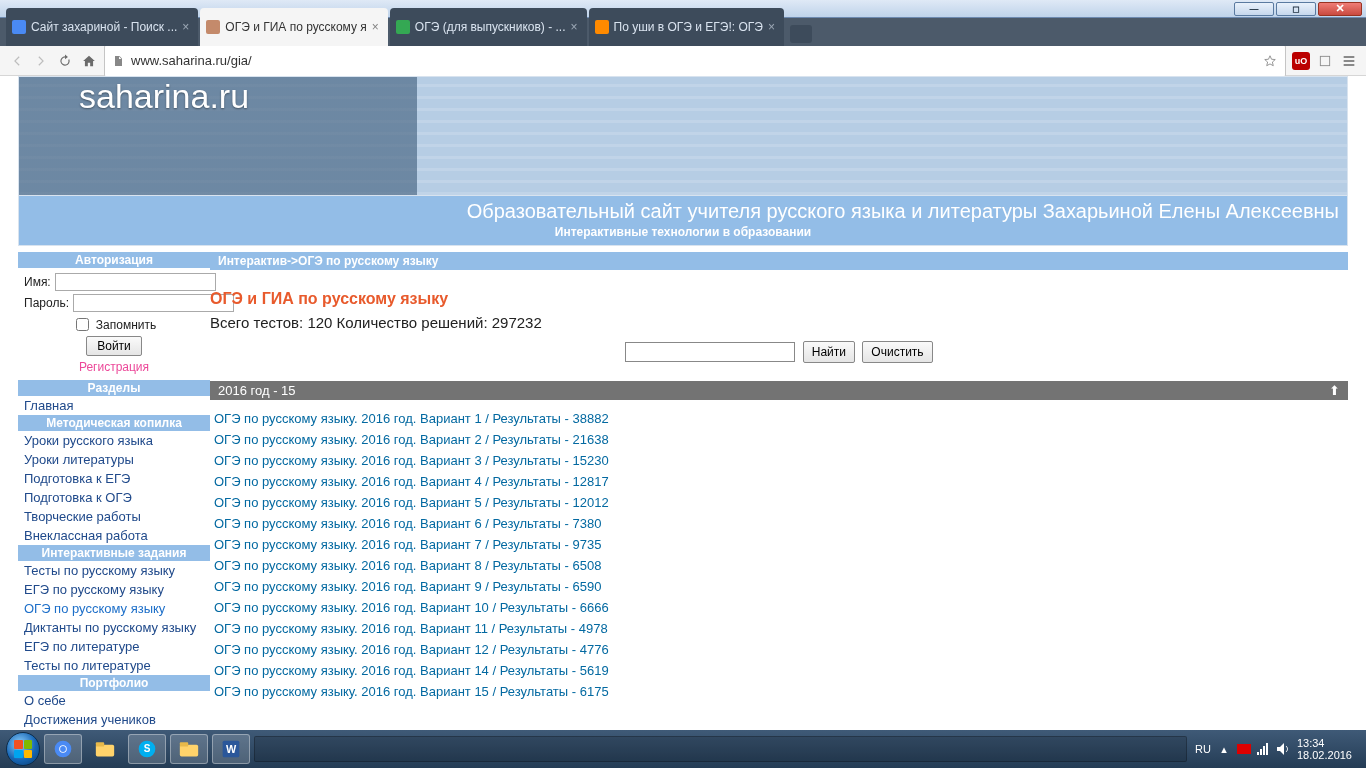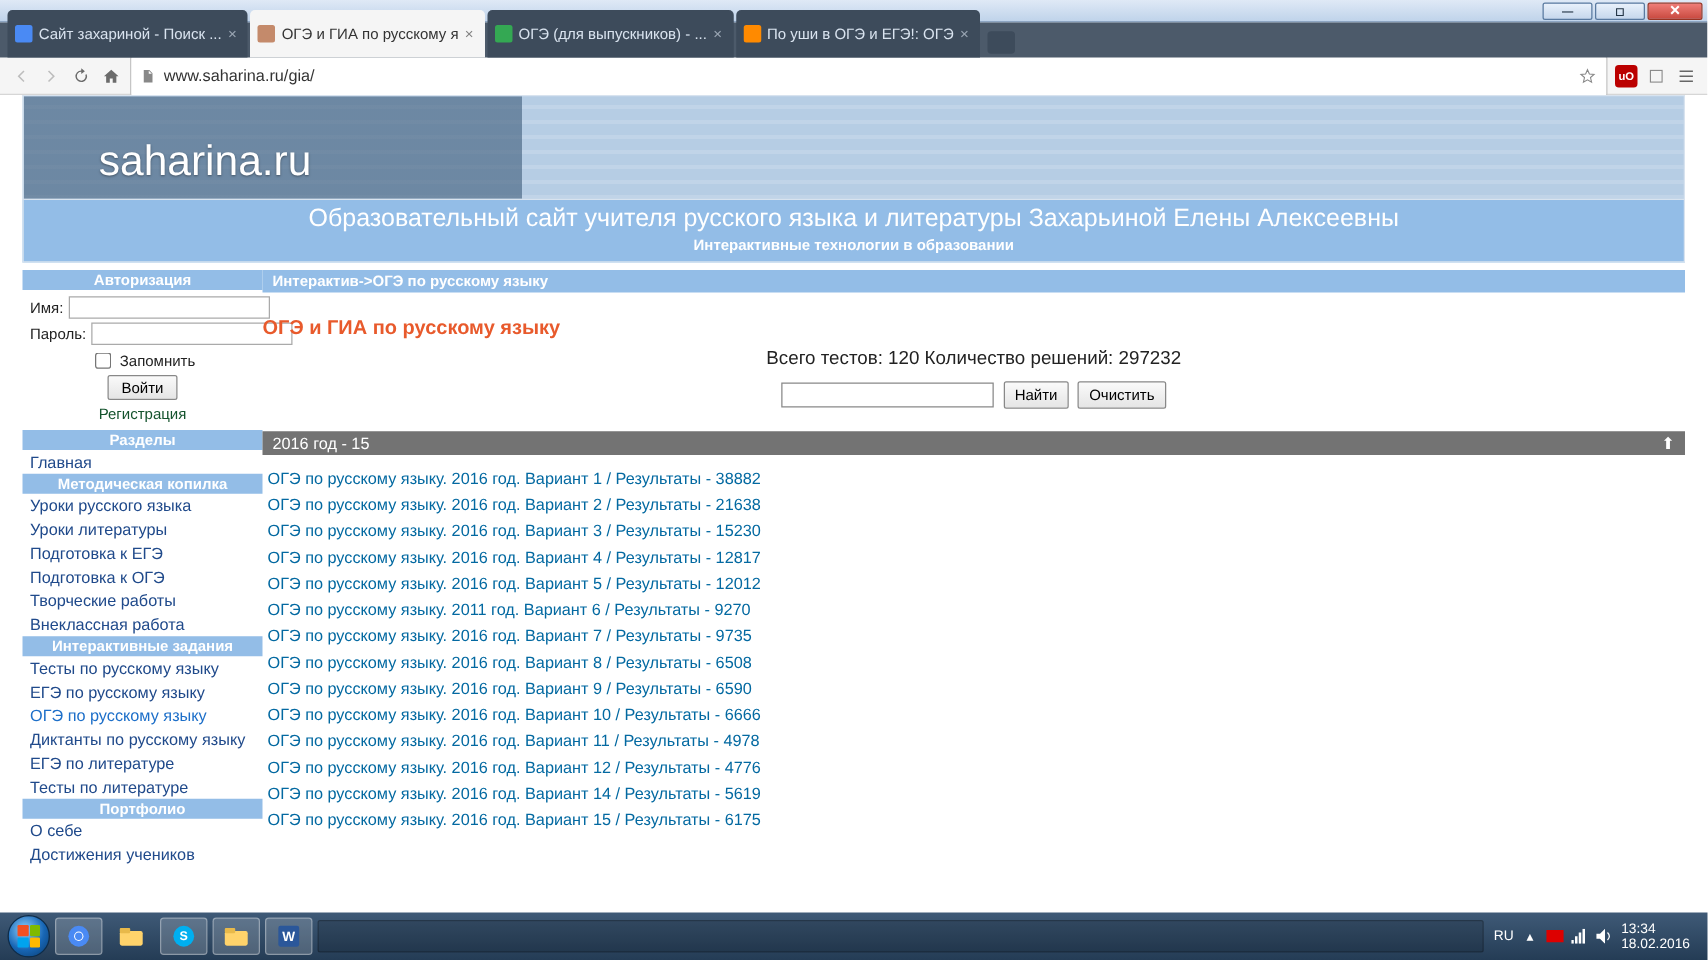--- a/index.html
+++ b/index.html
@@ -28,53 +28,53 @@
   .tool-icn.disabled { opacity:.4; }
   .omnibox { flex:1; height:34px; border:1px solid #c5c5c5; border-radius:3px; background:#fff; display:flex; align-items:center; padding:0 6px; gap:4px;}
   .omnibox input { border:none; outline:none; flex:1; font-size:13px; color:#333; background:transparent;}
   .ext-icn { width:18px; height:18px; border-radius:3px; display:flex; align-items:center; justify-content:center;}
 
   
   .viewport { position:absolute; top:76px; left:0; right:0; bottom:38px; overflow:auto; background:#fff;}
   .page { width:1330px; margin:0 auto; }
 
   
-  .banner { height:84px; background:#b6cde4; position:relative; overflow:hidden; display:flex; align-items:flex-end; border:1px solid #d8e3ef;}
+  .banner { height:120px; background:#b6cde4; position:relative; overflow:hidden; display:flex; border:1px solid #d8e3ef;}
   .banner::before { content:""; position:absolute; inset:0; background:
       linear-gradient(90deg, rgba(60,90,120,.6) 0 30%, transparent 30% 100%),
       repeating-linear-gradient(0deg, rgba(255,255,255,.15) 0 3px, transparent 3px 12px);
   }
   .banner-logo { position:relative; font-size:34px; color:#fff; padding:0 0 10px 60px; text-shadow:0 1px 2px rgba(0,0,0,.4); font-family: Arial;}
   .subheader { background:#93bde7; color:#fff; text-align:center; padding:4px 8px 6px; border:1px solid #d8e3ef; border-top:none;}
-  .subheader .line1 { font-size:20px; }
+  .subheader .line1 { font-size:20px;text-align:right; }
   .subheader .line2 { font-size:12px; font-weight:bold; margin-top:2px;}
 
   
   .cols { display:flex; gap:0; margin-top:6px;}
   .sidebar { width:192px; flex:0 0 192px;}
   .main { flex:1;}
 
   .box-h { background:#93bde7; color:#fff; font-weight:bold; text-align:center; font-size:12px; padding:1px 4px;}
   .box-b { border-top:none; padding:2px 6px 6px;}
   .auth-row { display:flex; align-items:center; gap:4px; margin:3px 0;}
   .auth-row label { width:50px; font-size:12px;}
   .auth-row input[type=text], .auth-row input[type=password]{ flex:1; border:1px solid #aaa; height:18px; font-size:12px; padding:0 2px;}
   .auth-ctr { text-align:center; margin-top:2px;}
   .auth-ctr button { font-size:12px; padding:2px 10px; border:1px solid #888; background:linear-gradient(#fafafa,#e5e5e5); border-radius:2px;}
   .chk { display:flex; justify-content:center; align-items:center; gap:4px; font-size:12px; margin-top:1px;}
   .reg { text-align:center; margin-top:4px;}
-  .reg a { color:#14532d; text-decoration:none;text-align:center;}
+  .reg a { color:#ec4899; text-decoration:none;text-align:center;}
 
   .navlist a { display:block; padding:2px 6px; color:#204a8b; text-decoration:none; font-size:13px;}
   .navlist a.current { color:#1d6fc9; }
 
   
   .breadcrumb { background:#93bde7; color:#fff; font-weight:bold; padding:2px 8px; font-size:12px;}
   .page-title { text-align:left; color:#e85a2c; font-weight:bold; font-size:16px; margin:20px 0 6px;}
-  .stats { text-align:center; font-size:15px; margin-bottom:10px;}
+  .stats { font-size:15px; margin-bottom:10px;}
   .searchbar { text-align:center; margin-bottom:18px;}
   .searchbar input[type=text]{ width:170px; height:20px; border:1px solid #888; font-size:12px; padding:0 3px;}
   .searchbar button { height:22px; font-size:12px; padding:0 8px; border:1px solid #888; background:linear-gradient(#fafafa,#e5e5e5); border-radius:2px; margin-left:4px;}
 
   .group-h { background:#737373; color:#fff; padding:2px 8px; font-size:13px; position:relative;}
   .group-h .arrow-up { position:absolute; right:8px; top:2px; color:#fff;}
   .test-list { padding:8px 4px 4px;}
   .test-list div { padding:3px 0; font-size:13px;}
   .test-list a { color:#0369a1; text-decoration:none;}
 
@@ -259,21 +259,21 @@
         <div class="group-h">
           <span>2016 год - 15</span>
           <span class="arrow-up">⬆</span>
         </div>
         <div class="test-list" id="test-list">
             <div><a href="#">ОГЭ по русскому языку. 2016 год. Вариант 1 / Результаты - 38882</a></div>
             <div><a href="#">ОГЭ по русскому языку. 2016 год. Вариант 2 / Результаты - 21638</a></div>
             <div><a href="#">ОГЭ по русскому языку. 2016 год. Вариант 3 / Результаты - 15230</a></div>
             <div><a href="#">ОГЭ по русскому языку. 2016 год. Вариант 4 / Результаты - 12817</a></div>
             <div><a href="#">ОГЭ по русскому языку. 2016 год. Вариант 5 / Результаты - 12012</a></div>
-            <div><a href="#">ОГЭ по русскому языку. 2011 год. Вариант 6 / Результаты - 9270</a></div>
+            <div><a href="#">ОГЭ по русскому языку. 2016 год. Вариант 6 / Результаты - 7380</a></div>
             <div><a href="#">ОГЭ по русскому языку. 2016 год. Вариант 7 / Результаты - 9735</a></div>
             <div><a href="#">ОГЭ по русскому языку. 2016 год. Вариант 8 / Результаты - 6508</a></div>
             <div><a href="#">ОГЭ по русскому языку. 2016 год. Вариант 9 / Результаты - 6590</a></div>
             <div><a href="#">ОГЭ по русскому языку. 2016 год. Вариант 10 / Результаты - 6666</a></div>
             <div><a href="#">ОГЭ по русскому языку. 2016 год. Вариант 11 / Результаты - 4978</a></div>
             <div><a href="#">ОГЭ по русскому языку. 2016 год. Вариант 12 / Результаты - 4776</a></div>
             <div><a href="#">ОГЭ по русскому языку. 2016 год. Вариант 14 / Результаты - 5619</a></div>
             <div><a href="#">ОГЭ по русскому языку. 2016 год. Вариант 15 / Результаты - 6175</a></div>
           </div>
       </div>

